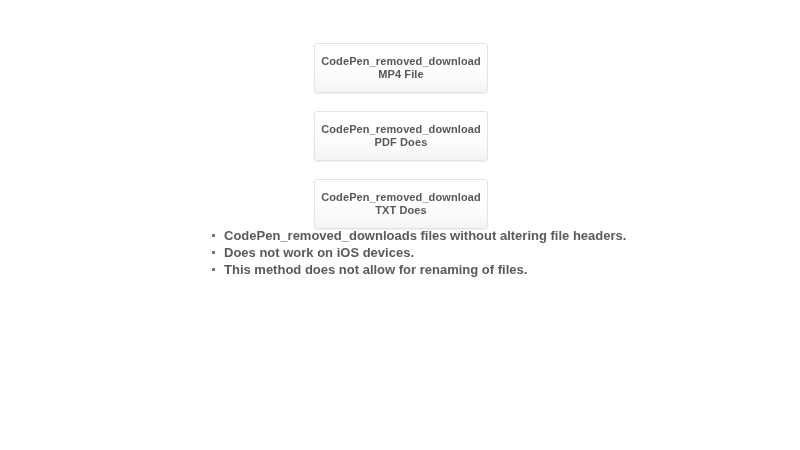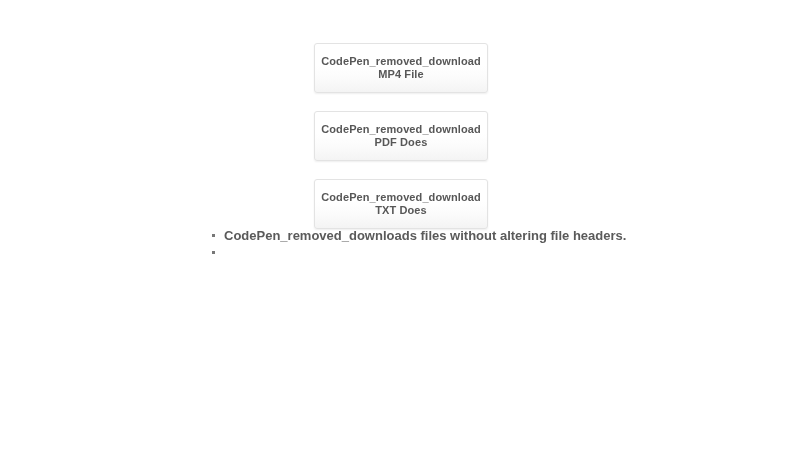--- a/index.html
+++ b/index.html
@@ -115,16 +115,21 @@
 
   </div>
 
   <ul class="notes-list">
     <li>
       <span class="bullet-marker"></span>
       <span>CodePen_removed_downloads files without altering file headers.</span>
     </li>
     <li>
       <span class="bullet-marker"></span>
+      <span>Does not work on iOS devices.</span>
+    </li>
+    <li>
+      <span class="bullet-marker"></span>
+      <span>This method does not allow for renaming of files.</span>
     </li>
   </ul>
 
 </div>
 
 </body></html>

